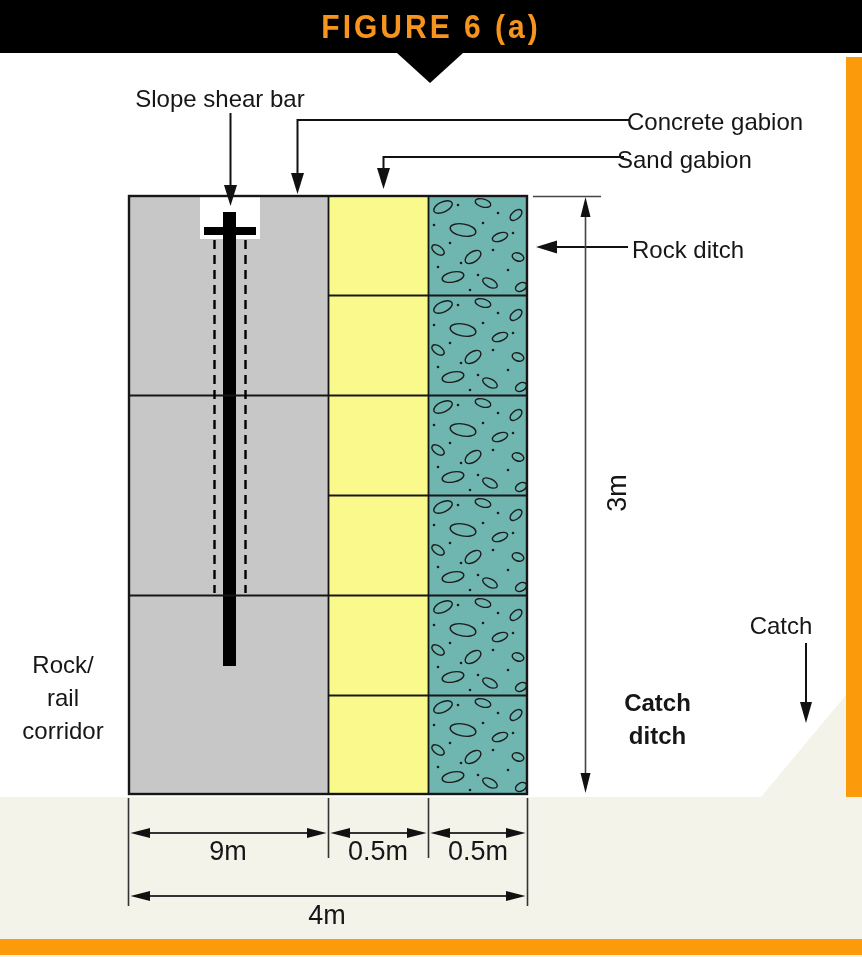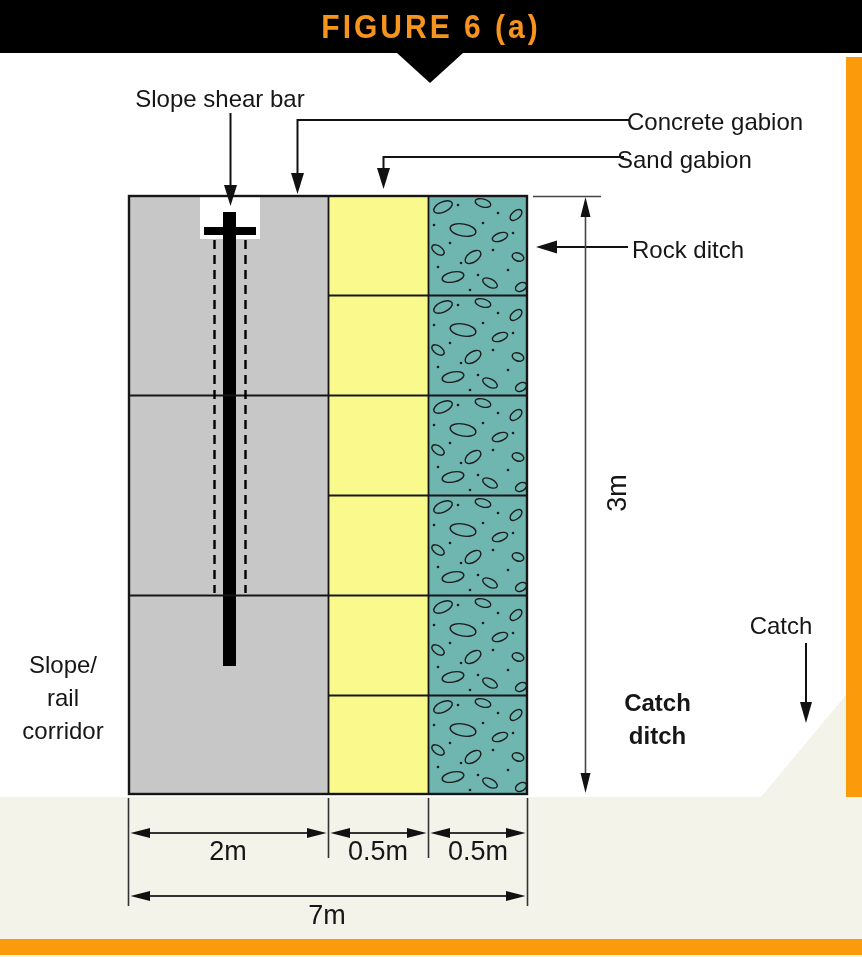--- a/index.html
+++ b/index.html
@@ -195,24 +195,24 @@
     <line x1="145" y1="896" x2="511" y2="896" stroke="#333" stroke-width="1.8"></line>
     <polygon points="130.5,896 150,891 150,901" fill="#111"></polygon>
     <polygon points="525.5,896 506,891 506,901" fill="#111"></polygon>
   </g>
 </svg>
 
 <div class="lbl" style="left:105px;top:82px;width:230px;">Slope shear bar</div>
 <div class="lbl lbl-left" style="left:627px;top:105px;">Concrete gabion</div>
 <div class="lbl lbl-left" style="left:617px;top:143px;">Sand gabion</div>
 <div class="lbl lbl-left" style="left:632px;top:233px;">Rock ditch</div>
-<div class="lbl" style="left:5px;top:648px;width:116px;">Slope/
+<div class="lbl" style="left:5px;top:648px;width:116px;">Rock/
 rail
 corridor</div>
 <div class="lbl" style="left:605px;top:686px;width:105px;font-weight:bold;">Catch
 ditch</div>
 <div class="lbl" style="left:731px;top:609px;width:100px;">Catch</div>
 
-<div class="dim" style="left:178px;top:836px;width:100px;">2m</div>
+<div class="dim" style="left:178px;top:836px;width:100px;">9m</div>
 <div class="dim" style="left:328px;top:836px;width:100px;">0.5m</div>
 <div class="dim" style="left:428px;top:836px;width:100px;">0.5m</div>
-<div class="dim" style="left:277px;top:900px;width:100px;">7m</div>
+<div class="dim" style="left:277px;top:900px;width:100px;">4m</div>
 <div class="dim rot" style="left:587px;top:478px;width:60px;height:30px;">3m</div>
 
 </body></html>

